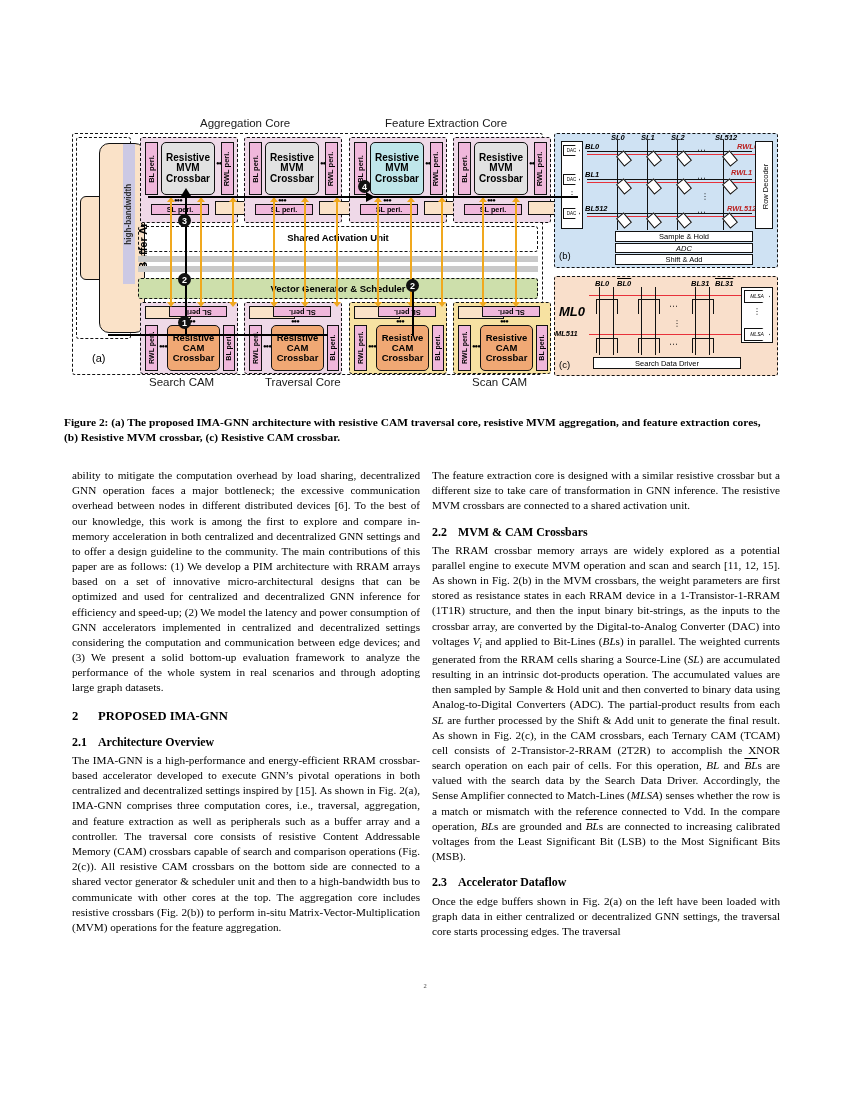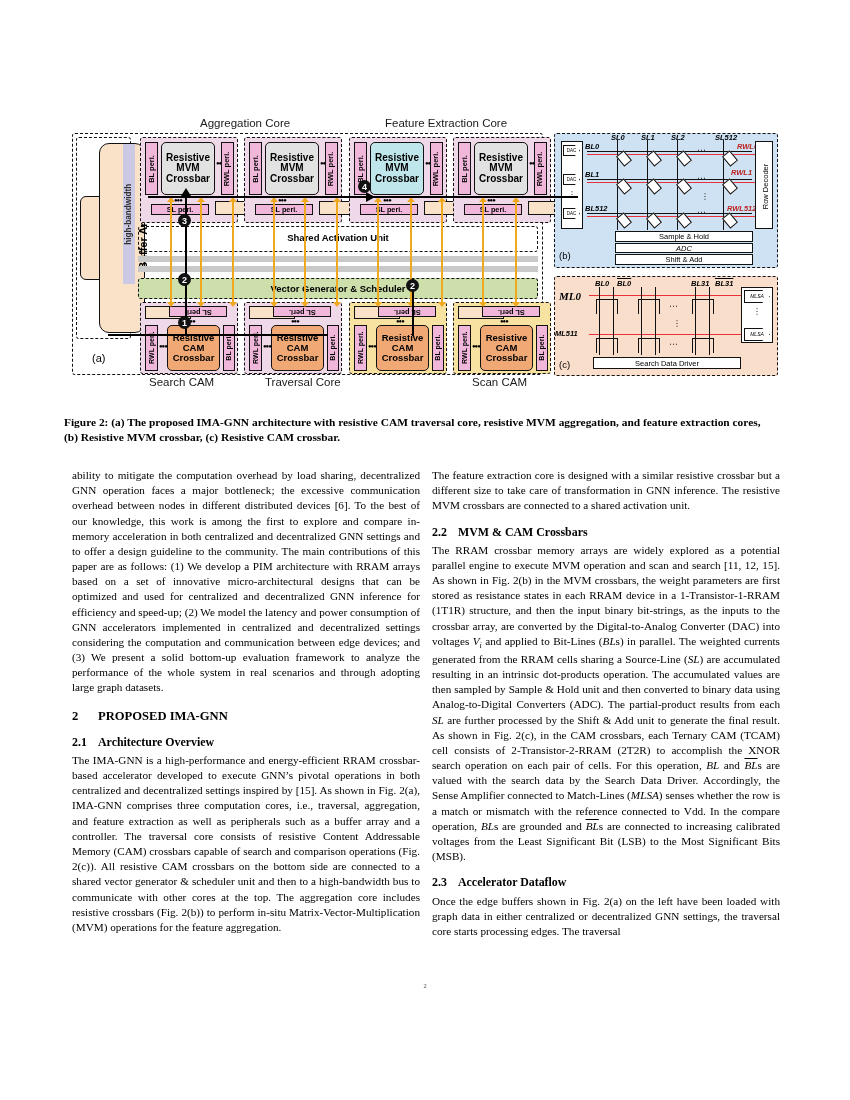--- a/index.html
+++ b/index.html
@@ -365,21 +365,21 @@
     </div>
 
     <div class="dashbox peachpanel" style="left:482px;top:158px;width:224px;height:100px;">
       <div style="position:absolute;left:4px;top:82px;font-family:'Liberation Sans',sans-serif;font-size:9.5px;">(c)</div>
 
       <div style="position:absolute;left:40px;top:2px;font-size:7.5px;font-style:italic;font-weight:bold;font-family:'Liberation Sans',sans-serif;">BL0</div>
       <div style="position:absolute;left:62px;top:2px;font-size:7.5px;font-style:italic;font-weight:bold;font-family:'Liberation Sans',sans-serif;"><span class="ovl">BL0</span></div>
       <div style="position:absolute;left:136px;top:2px;font-size:7.5px;font-style:italic;font-weight:bold;font-family:'Liberation Sans',sans-serif;">BL31</div>
       <div style="position:absolute;left:160px;top:2px;font-size:7.5px;font-style:italic;font-weight:bold;font-family:'Liberation Sans',sans-serif;"><span class="ovl">BL31</span></div>
 
-      <div style="position:absolute;left:4px;top:13px;font-size:11px;font-style:italic;font-weight:bold;font-family:Liberation Serif, serif;">ML0</div>
+      <div style="position:absolute;left:4px;top:27px;font-size:13px;font-style:italic;font-weight:bold;font-family:Liberation Sans, sans-serif;">ML0</div>
       <div style="position:absolute;left:0px;top:52px;font-size:7.5px;font-style:italic;font-weight:bold;font-family:'Liberation Sans',sans-serif;">ML511</div>
 
       <div class="redline" style="left:34px;top:18px;width:152px;height:1.2px;"></div>
       <div class="redline" style="left:34px;top:57px;width:152px;height:1.2px;"></div>
 
       <div style="position:absolute;left:44px;top:10px;width:1px;height:68px;background:#111;"></div>
       <div style="position:absolute;left:58px;top:10px;width:1px;height:68px;background:#111;"></div>
       <div style="position:absolute;left:86px;top:10px;width:1px;height:68px;background:#111;"></div>
       <div style="position:absolute;left:100px;top:10px;width:1px;height:68px;background:#111;"></div>
       <div style="position:absolute;left:140px;top:10px;width:1px;height:68px;background:#111;"></div>

